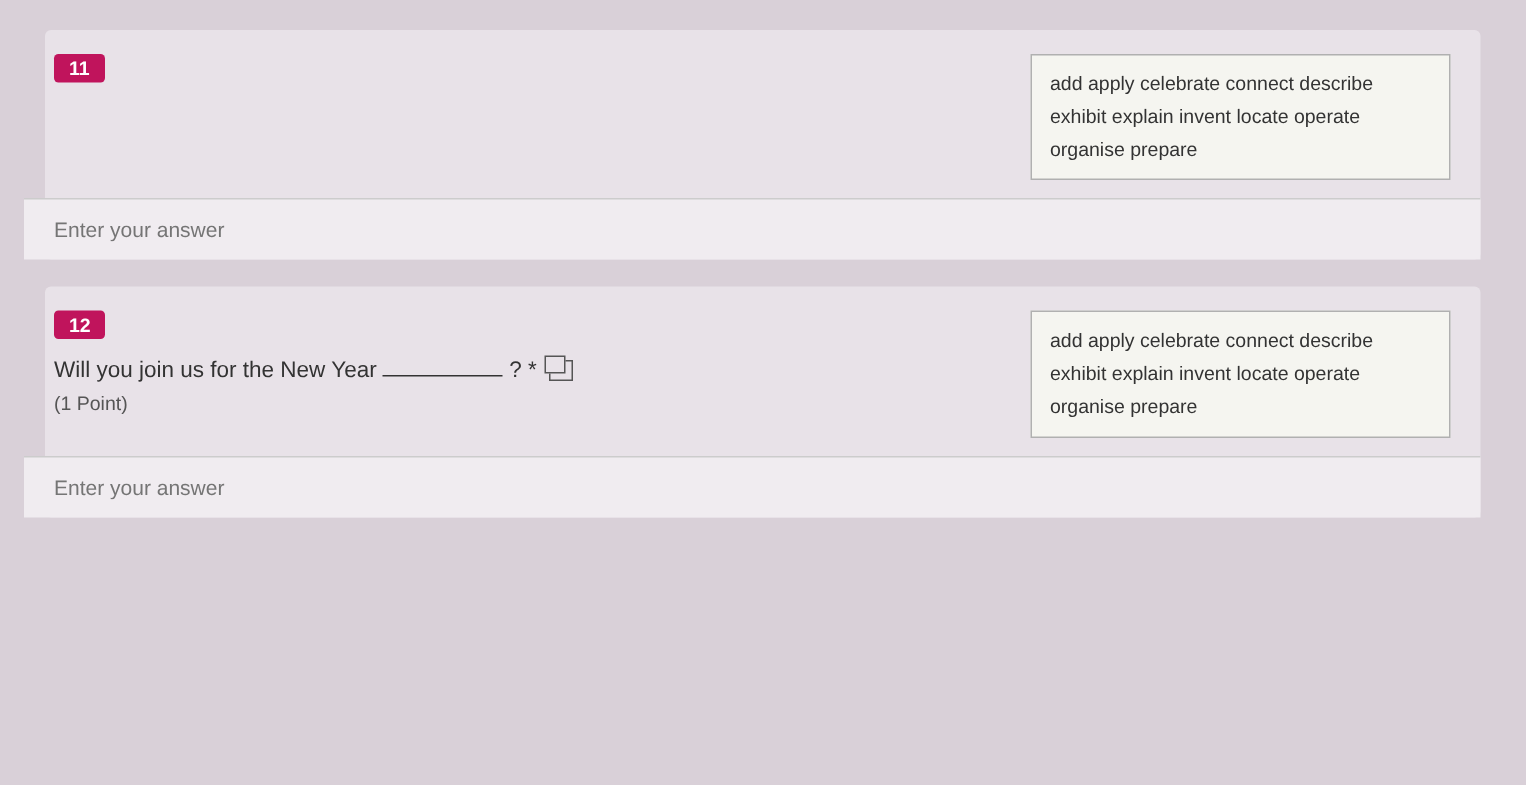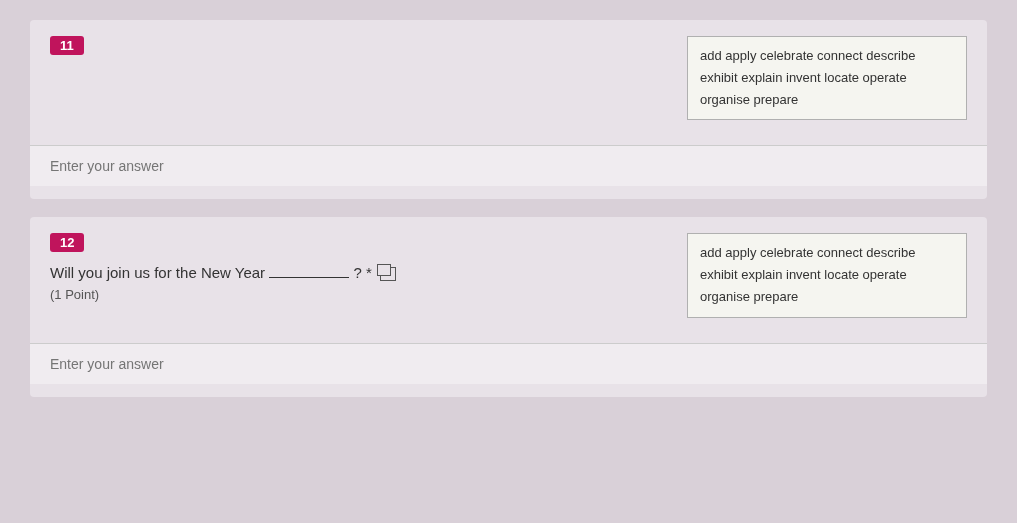--- a/index.html
+++ b/index.html
@@ -17,21 +17,21 @@
       width: 100%;
       height: 100%;
       padding: 20px 30px;
       display: flex;
       flex-direction: column;
       gap: 18px;
     }
     .question-block {
       background: #e8e2e8;
       border-radius: 4px;
-      padding: 16px 20px 0 20px;
+      padding: 16px 20px 0 6px;
       display: flex;
       flex-direction: column;
       gap: 0;
     }
     .question-top {
       display: flex;
       flex-direction: row;
       align-items: flex-start;
       gap: 20px;
       margin-bottom: 12px;
@@ -89,21 +89,21 @@
       padding: 8px 12px;
       min-width: 280px;
       max-width: 320px;
       font-size: 13px;
       line-height: 1.7;
       color: #333;
       align-self: flex-start;
     }
     .answer-input-row {
       background: #f0ecf0;
-      margin: 13px -20px;
+      margin: 0 -20px;
       padding: 12px 20px;
       border-top: 1px solid #ccc;
     }
     .answer-input {
       width: 100%;
       background: transparent;
       border: none;
       outline: none;
       font-size: 14px;
       color: #888;

